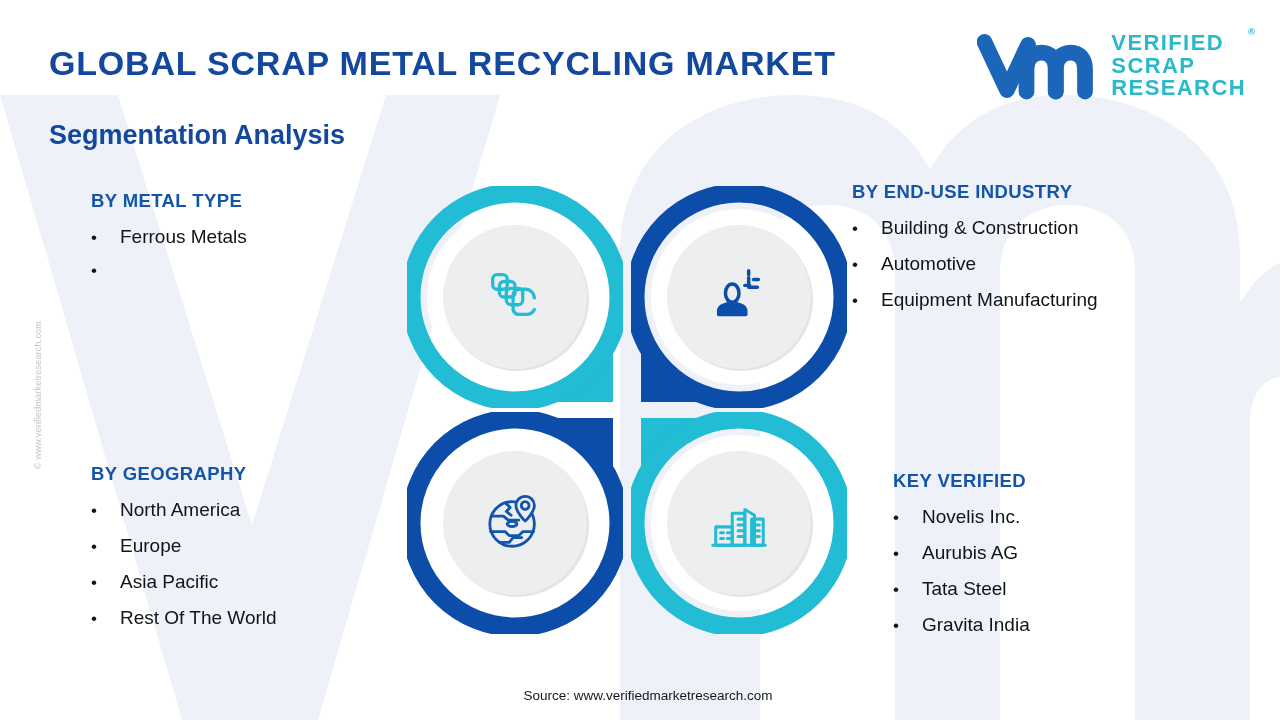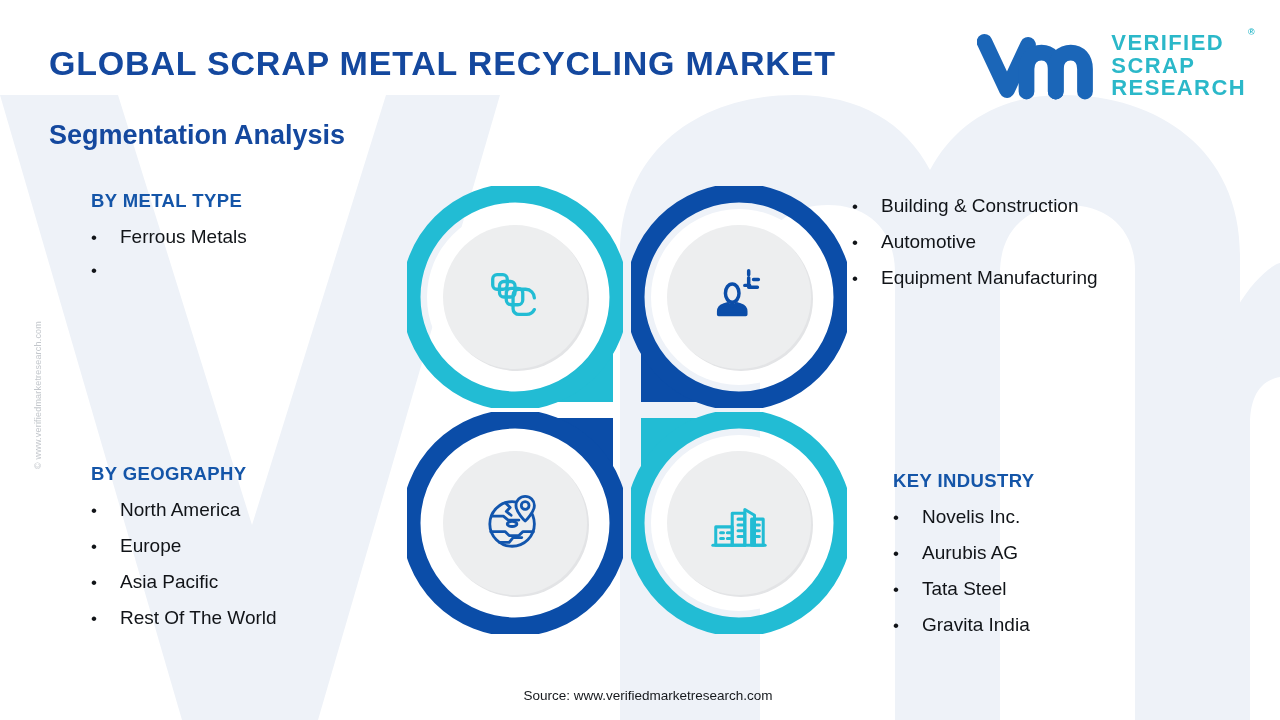--- a/index.html
+++ b/index.html
@@ -288,38 +288,39 @@
           <span>Asia Pacific</span>
         </li>
       <li>
           <span class="bul">•</span>
           <span>Rest Of The World</span>
         </li>
     </ul>
   </div>
 
   <div class="seg" id="seg-end">
+    <h3>BY END-USE INDUSTRY</h3>
     <ul>
       <li>
           <span class="bul">•</span>
           <span>Building &amp; Construction</span>
         </li>
       <li>
           <span class="bul">•</span>
           <span>Automotive</span>
         </li>
       <li>
           <span class="bul">•</span>
           <span>Equipment Manufacturing</span>
         </li>
     </ul>
   </div>
 
   <div class="seg" id="seg-key">
-    <h3>KEY INDUSTRY</h3>
+    <h3>KEY VERIFIED</h3>
     <ul>
       <li>
           <span class="bul">•</span>
           <span>Novelis Inc.</span>
         </li>
       <li>
           <span class="bul">•</span>
           <span>Aurubis AG</span>
         </li>
       <li>

